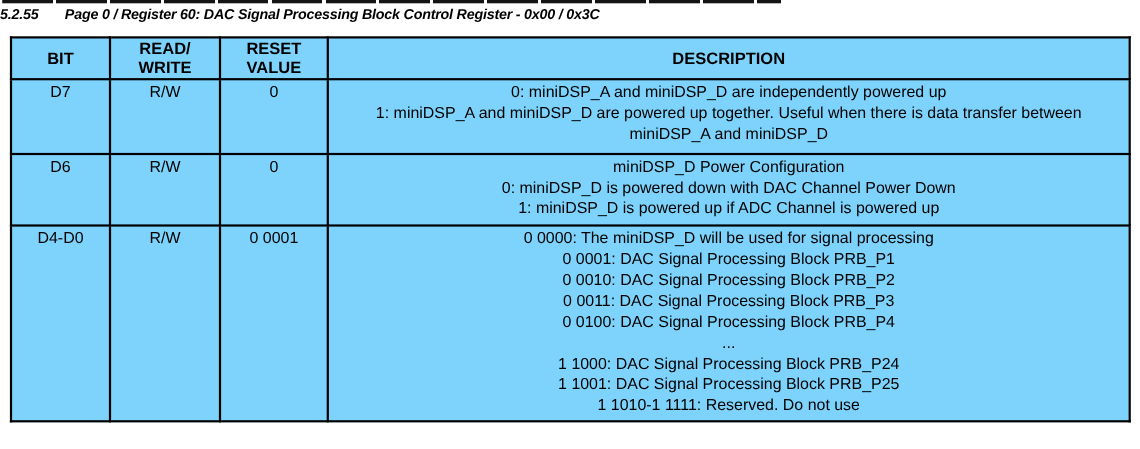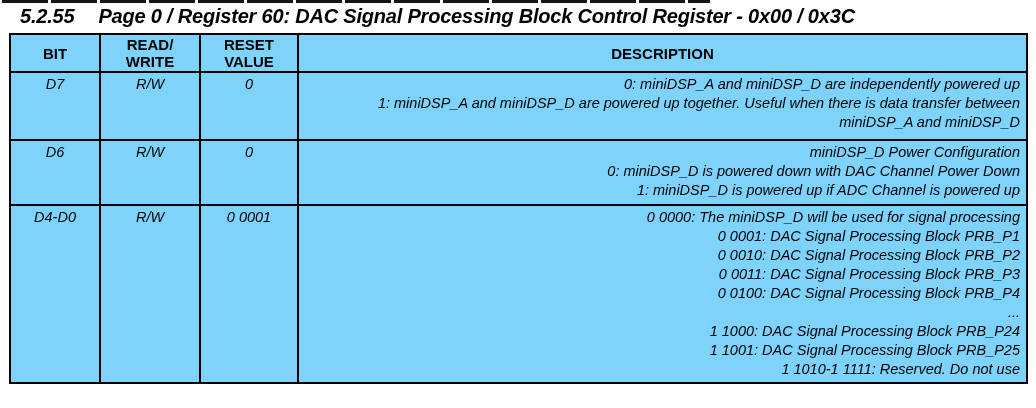--- a/index.html
+++ b/index.html
@@ -25,23 +25,23 @@
     height: 3px;
     background: repeating-linear-gradient(
       to right,
       #141414 0px, #141414 46px,
       #ffffff 46px, #ffffff 49px
     );
   }
   .title {
     position: absolute;
     top: 5px;
-    left: 20px;
+    left: 0;
     margin: 0;
-    font-size: 20px;
+    font-size: 13px;
     font-weight: bold;
     font-style: italic;
     white-space: nowrap;
     letter-spacing: -0.2px;
   }
   .title .section-no {
     display: inline-block;
     margin-right: 24px;
   }
   table.reg-table {
@@ -67,28 +67,27 @@
     font-size: 15px;
     text-align: center;
     vertical-align: middle;
     height: 36px;
     line-height: 17px;
     white-space: pre-line;
   }
   .reg-table td {
     vertical-align: top;
     line-height: 19px;
-    font-style: italic;
   }
   .reg-table td.center {
     text-align: center;
     padding-top: 2px;
   }
   .reg-table td.desc {
-    text-align: right;
+    text-align: center;
     padding: 2px 6px 2px 6px;
     white-space: pre-line;
   }
   .row-d7  td { height: 62px;  }
   .row-d6  td { height: 59px;  }
   .row-d5  td { height: 25px;  }
   .row-d4d0 td { height: 172px; }
 </style>
 </head>
 <body>

